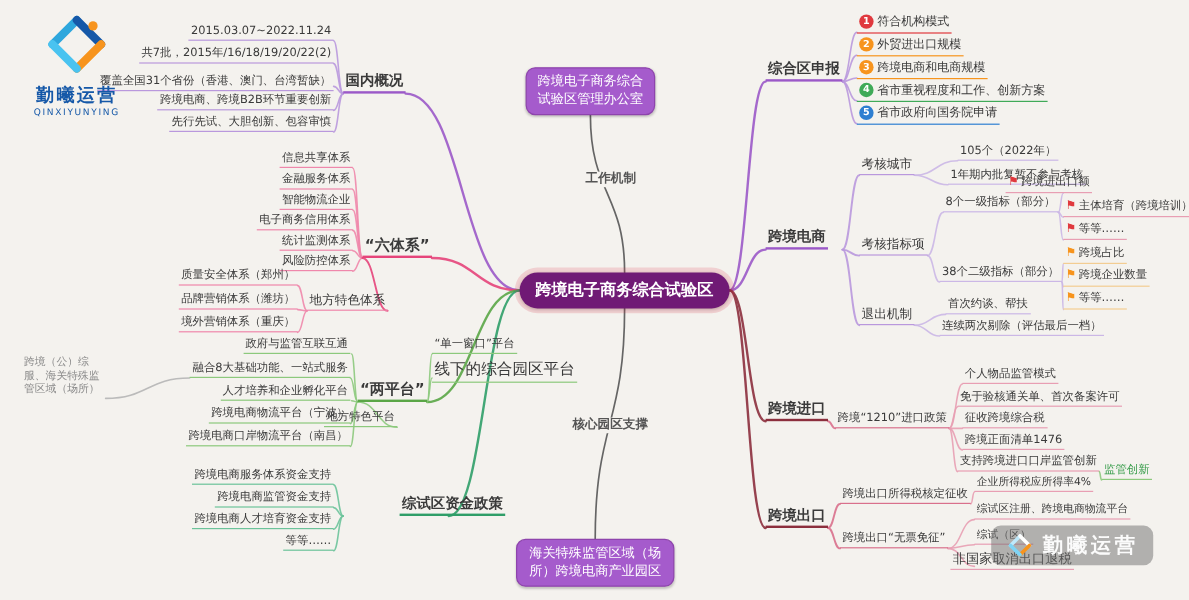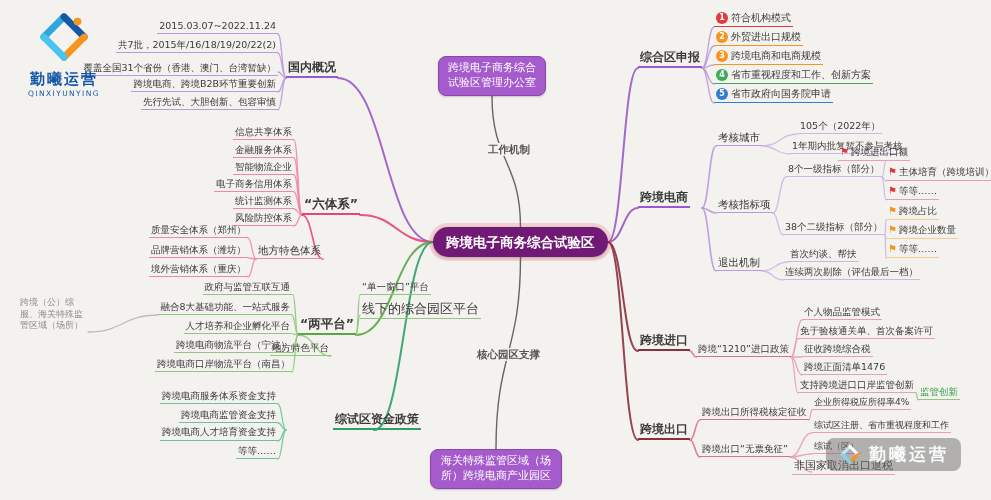--- a/index.html
+++ b/index.html
@@ -167,21 +167,21 @@
       <div class="node lbl" style="top: 306px; left: 802px; font-size: 9.5px; border-bottom: 1.5px solid rgb(232, 158, 179);"><span>个人物品监管模式</span></div>
       <div class="node lbl" style="top: 325px; left: 798px; font-size: 9.5px; border-bottom: 1.5px solid rgb(232, 158, 179);"><span>免于验核通关单、首次备案许可</span></div>
       <div class="node lbl" style="top: 343px; left: 802px; font-size: 9.5px; border-bottom: 1.5px solid rgb(232, 158, 179);"><span>征收跨境综合税</span></div>
       <div class="node lbl" style="top: 361px; left: 802px; font-size: 9.5px; border-bottom: 1.5px solid rgb(232, 158, 179);"><span>跨境正面清单1476</span></div>
       <div class="node lbl" style="top: 379px; left: 798px; font-size: 9.5px; border-bottom: 1.5px solid rgb(232, 158, 179);"><span>支持跨境进口口岸监管创新</span></div>
       <div class="node lbl" style="top: 386px; left: 918px; font-size: 9.5px; border-bottom: 1.5px solid rgb(140, 201, 124); color: rgb(58, 158, 77);"><span>监管创新</span></div>
       <div class="node lbl" style="top: 422px; left: 638px; font-size: 12px; font-weight: 700; border-bottom: 2px solid rgb(140, 47, 61);"><span>跨境出口</span></div>
       <div class="node lbl" style="top: 406px; left: 700px; font-size: 9.5px; border-bottom: 1.5px solid rgb(217, 112, 140);"><span>跨境出口所得税核定征收</span></div>
       <div class="node lbl" style="top: 397px; left: 812px; font-size: 9px; border-bottom: 1.5px solid rgb(232, 158, 179);"><span>企业所得税应所得率4%</span></div>
       <div class="node lbl" style="top: 443px; left: 700px; font-size: 9.5px; border-bottom: 1.5px solid rgb(217, 112, 140);"><span>跨境出口“无票免征”</span></div>
-      <div class="node lbl" style="top: 420px; left: 812px; font-size: 9px; border-bottom: 1.5px solid rgb(232, 158, 179);"><span>综试区注册、省市重视程度和工作</span></div>
+      <div class="node lbl" style="top: 420px; left: 812px; font-size: 9px; border-bottom: 1.5px solid rgb(232, 158, 179);"><span>综试区注册、跨境电商物流平台</span></div>
       <div class="node lbl" style="top: 441px; left: 812px; font-size: 9px; border-bottom: 1.5px solid rgb(232, 158, 179);"><span>综试（区）</span></div>
       <div class="node lbl" style="top: 459px; left: 792px; font-size: 11px; border-bottom: 1.5px solid rgb(232, 158, 179);"><span>非国家取消出口退税</span></div>
     </div>
 
   <div class="logo">
     <svg width="62" height="54" viewBox="0 0 64 56">
       <g fill="none" stroke-width="7" stroke-linecap="round">
         <path d="M32 7 L11 28" stroke="#2ea7dd"></path>
         <path d="M32 7 L53 28" stroke="#1558a8"></path>
         <path d="M53 28 L32 49" stroke="#f7941d"></path>

